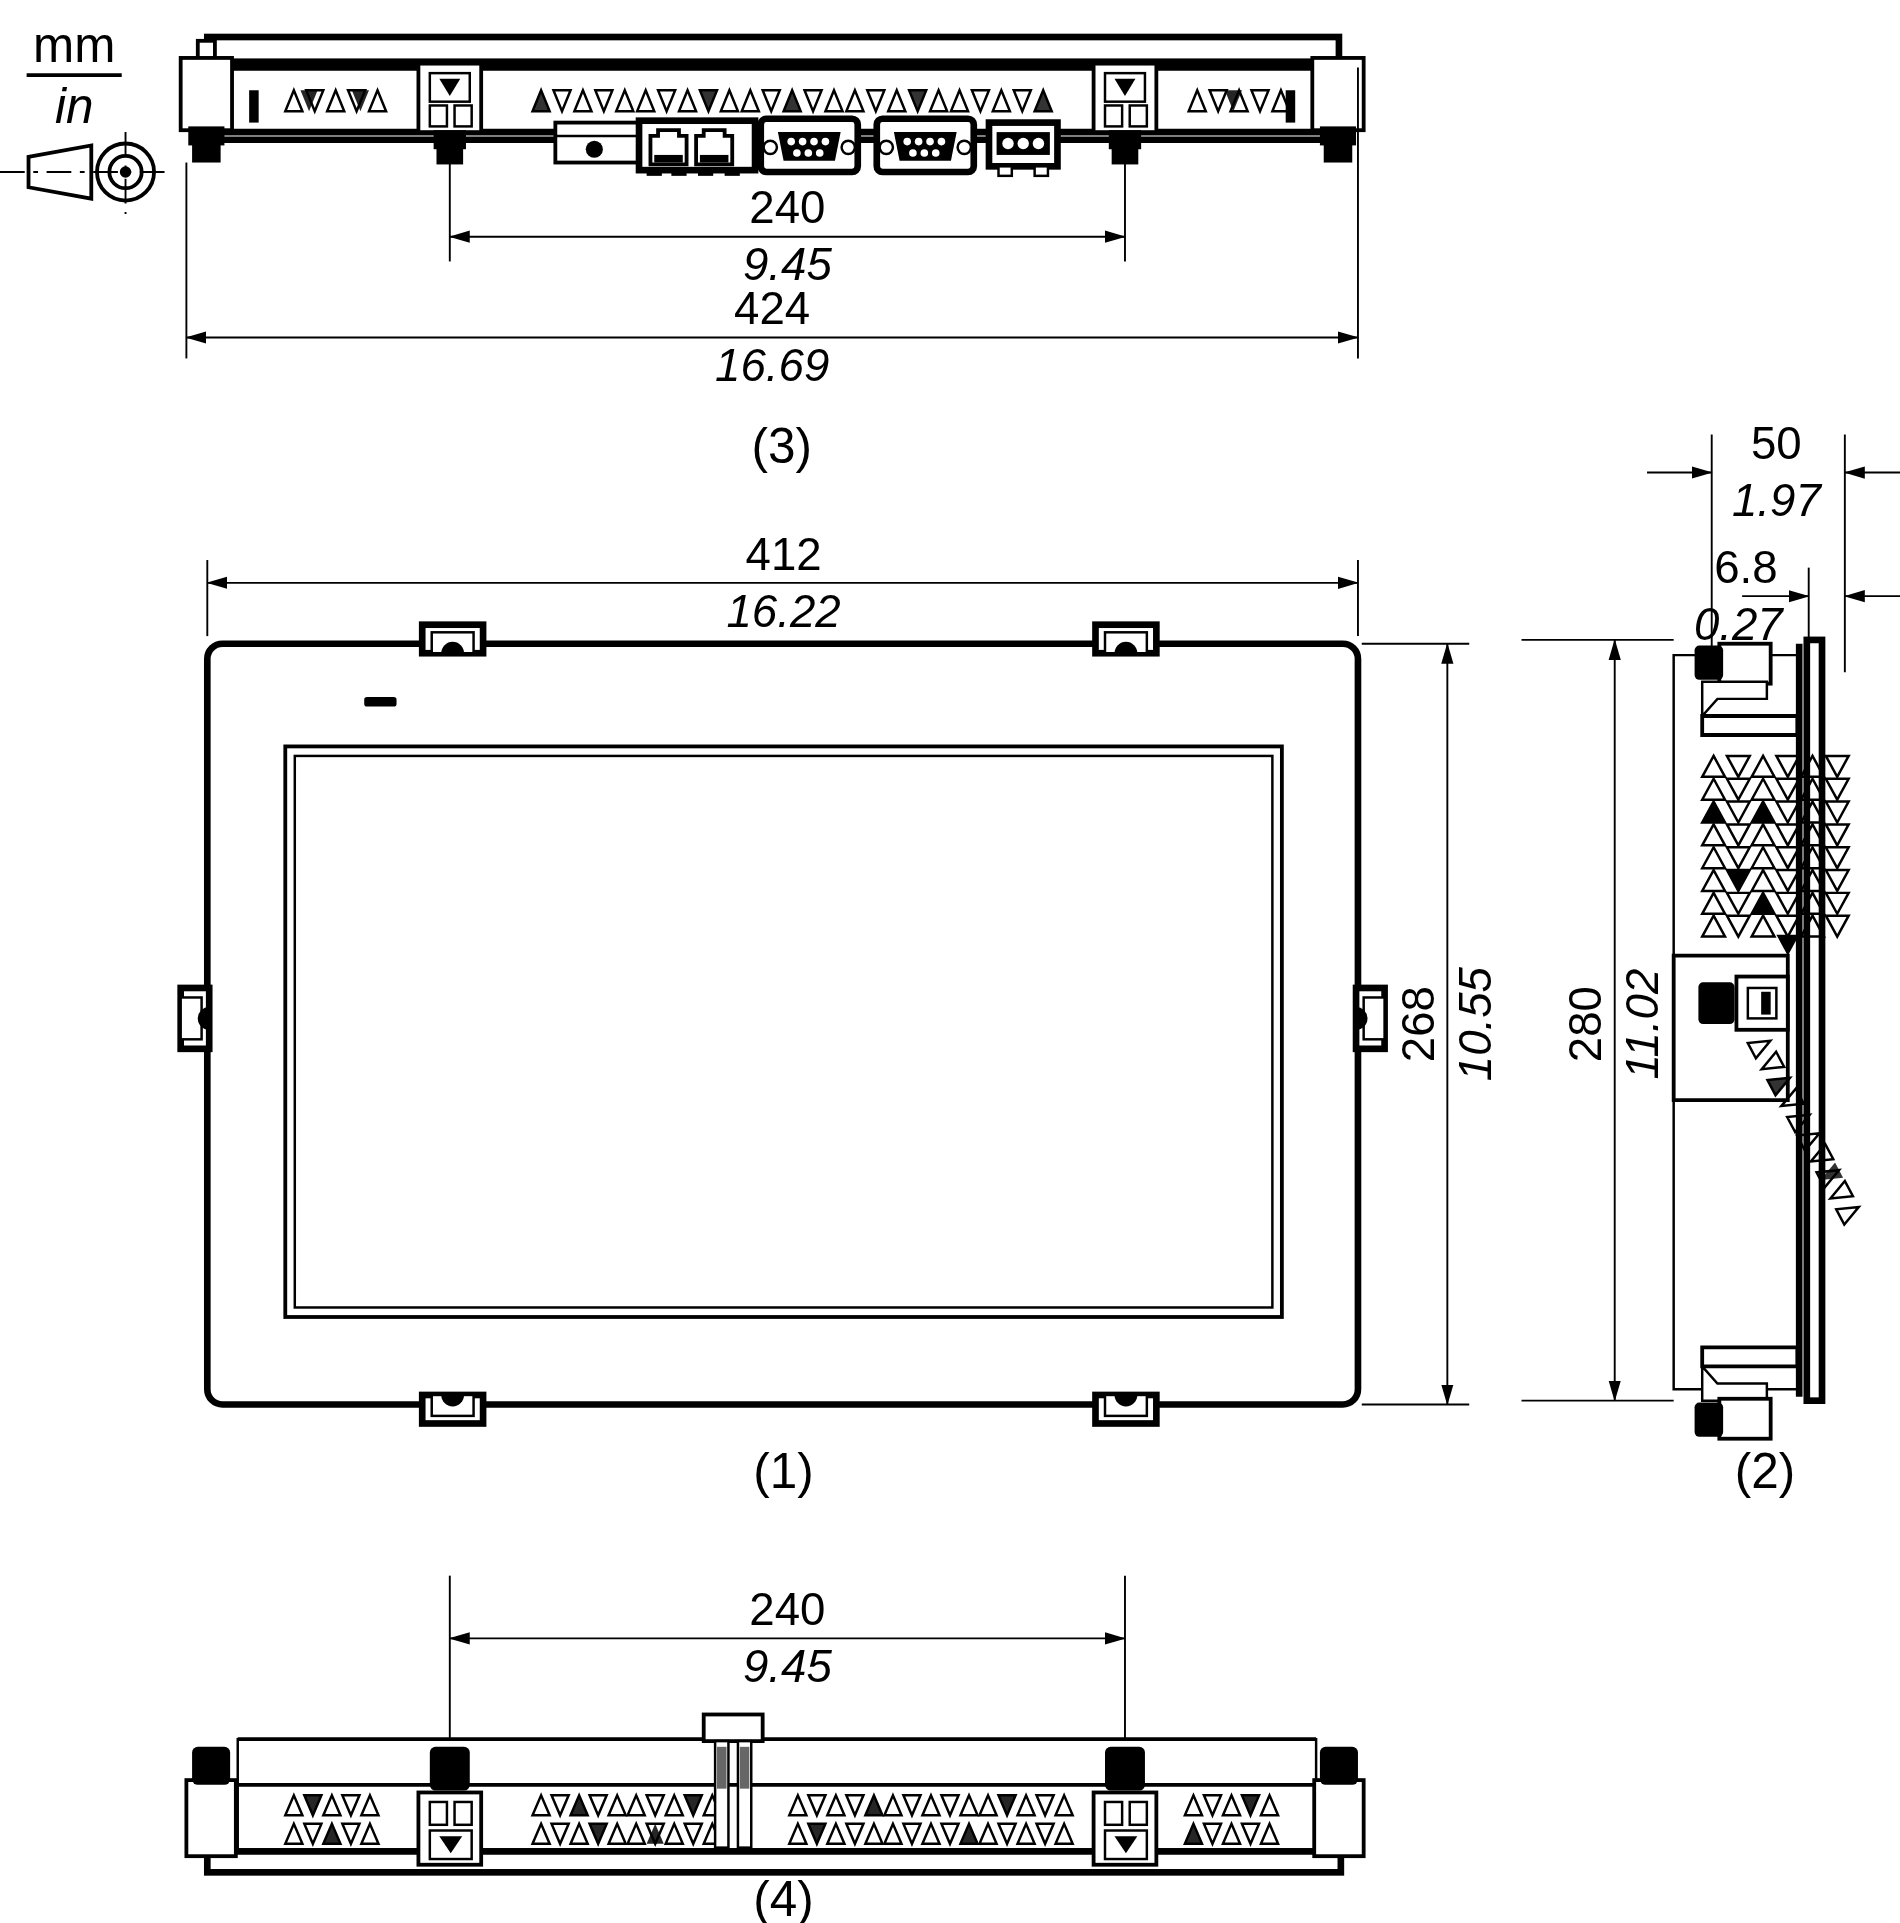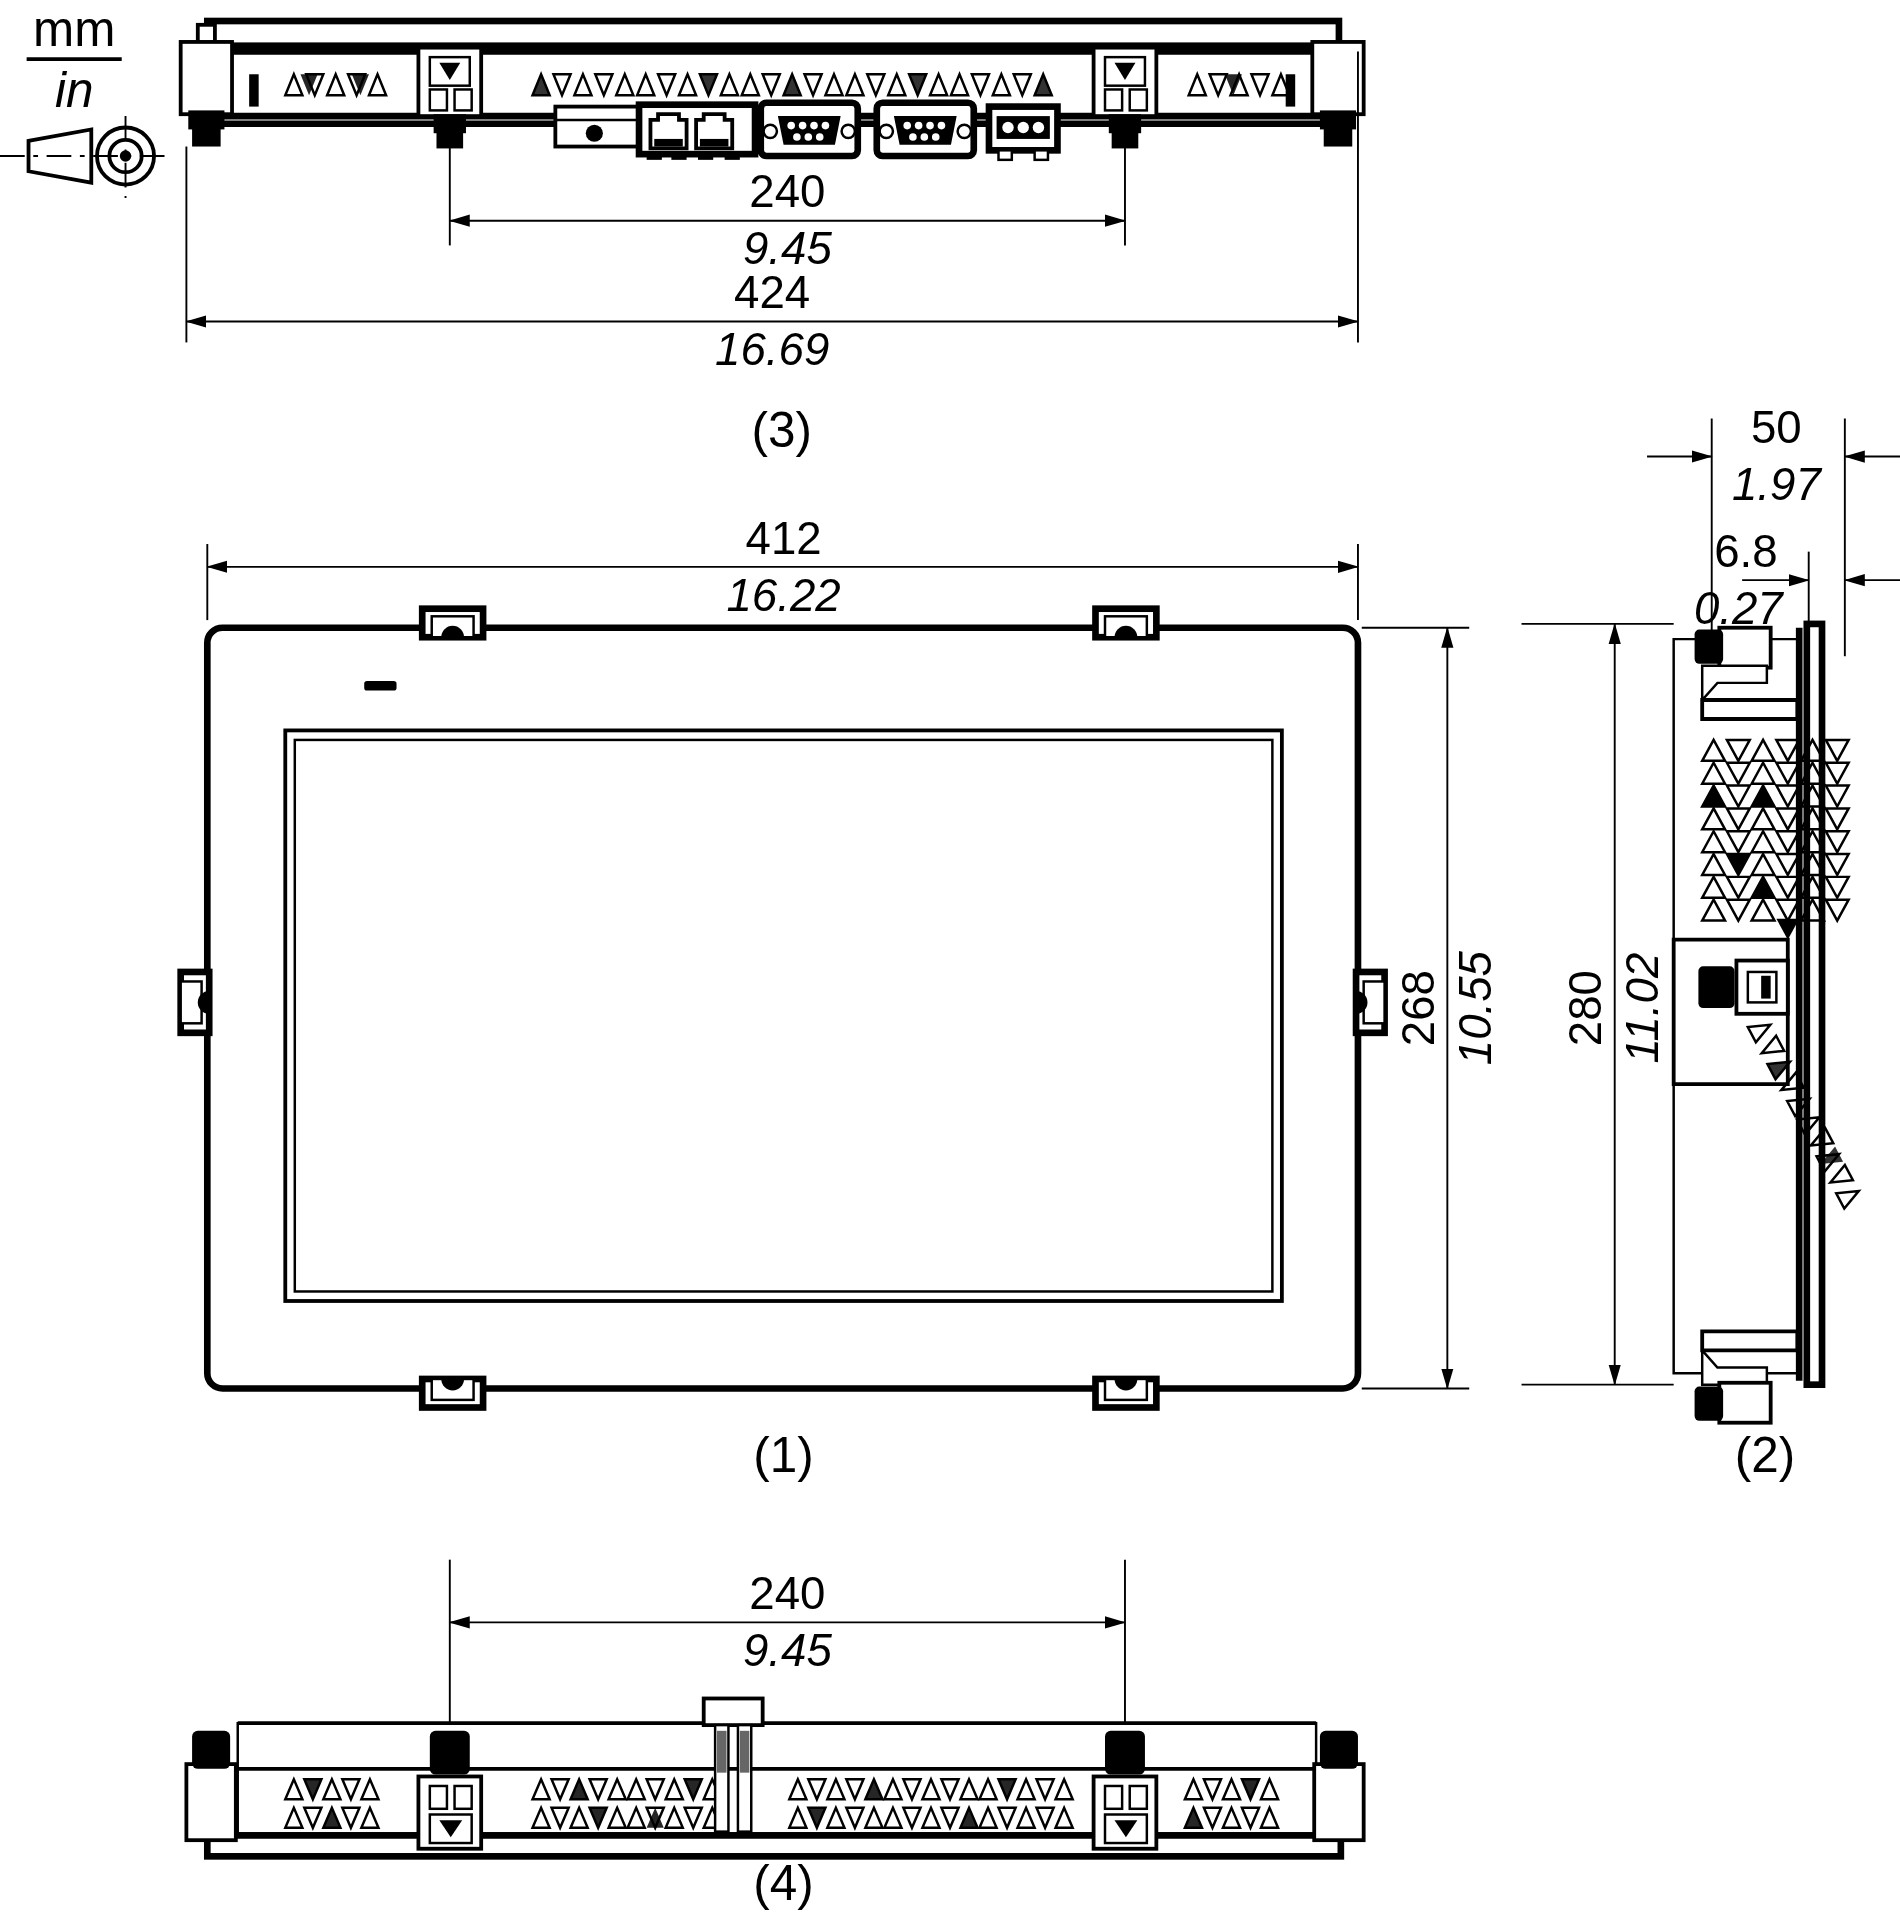--- a/index.html
+++ b/index.html
@@ -1,18 +1,18 @@
 <!DOCTYPE html>
 <html style="font-size:15px"><head>
 <meta charset="utf-8">
 <style>
   html,body{margin:0;padding:0;background:#ffffff;}
   body{width:1900px;height:1923px;position:relative;overflow:hidden;
        font-family:"Liberation Sans","DejaVu Sans",sans-serif;color:#000;}
-  #stage{position:absolute;left:0;top:0;width:1900px;height:1377px;}
+  #stage{position:absolute;left:0;top:16px;width:1900px;height:1377px;}
   svg#dwg{position:absolute;left:0;top:0;width:1900px;height:1923px;display:block;}
   .dim-txt{font-family:"Liberation Sans","DejaVu Sans",sans-serif;font-size:48px;fill:#000;text-anchor:middle;}
   .dim-txt.inch{font-style:italic;}
   .view-lbl{font-family:"Liberation Sans","DejaVu Sans",sans-serif;font-size:52px;fill:#000;text-anchor:middle;}
   .unit-txt{font-family:"Liberation Sans","DejaVu Sans",sans-serif;font-size:52px;fill:#000;text-anchor:middle;}
   .unit-txt.it{font-style:italic;}
   .ln{stroke:#000;fill:none;}
   .thick{stroke-width:7;}
   .med{stroke-width:4;}
   .thin{stroke-width:2.6;}

